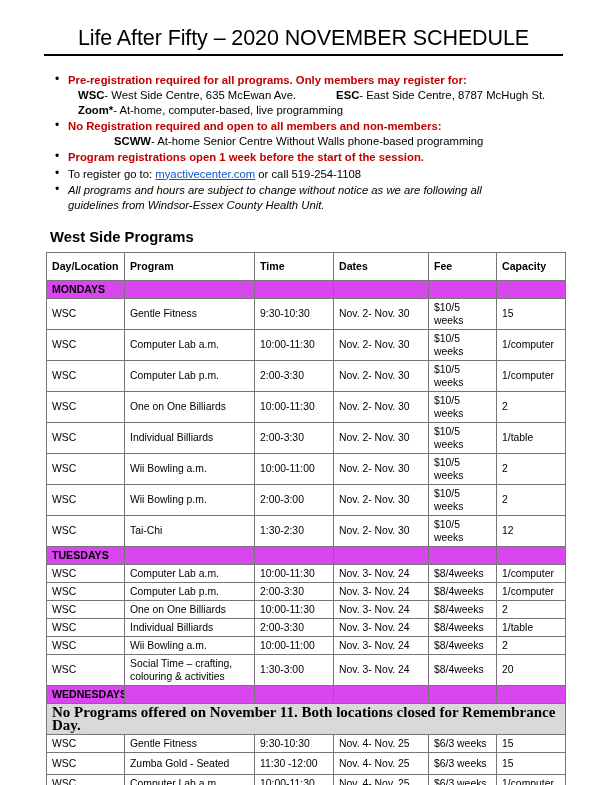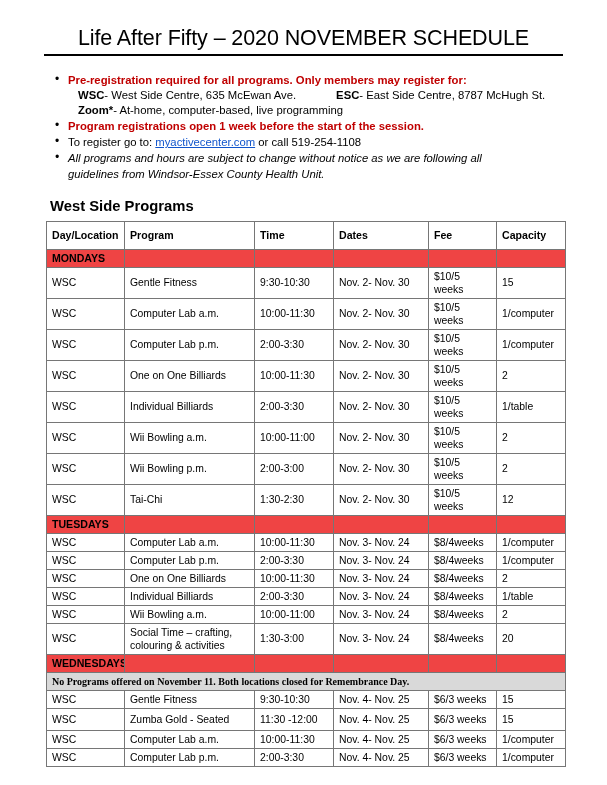--- a/index.html
+++ b/index.html
@@ -111,30 +111,30 @@
     height: 28px;
   }
   col.c-day   { width: 78px; }
   col.c-prog  { width: 130px; }
   col.c-time  { width: 79px; }
   col.c-date  { width: 95px; }
   col.c-fee   { width: 68px; }
   col.c-cap   { width: 69px; }
 
   tr.day-header td {
-    background: #ef4444;
+    background: #d946ef;
     font-weight: bold;
     font-size: 10.6px;
     height: 17px;
   }
   tr.notice td {
     background: #D9D9D9;
     font-family: "Liberation Serif", serif;
     font-weight: bold;
-    font-size: 10px;
+    font-size: 15px;
     height: 17px;
   }
   tr.tall td { height: 30px; }
   tr.tall-mid td { height: 22px; }
   .two-line {
     line-height: 12.6px;
   }
 </style>
 </head>
 <body>
@@ -144,20 +144,26 @@
   <h1 class="doc-title">Life After Fifty – 2020 NOVEMBER SCHEDULE</h1>
 
   <ul class="notes">
     <li>
       <span class="red">Pre-registration required for all programs. Only members may register for:</span>
       <div class="sub">
         <b>WSC</b><span>- West Side Centre, 635 McEwan Ave.</span><span class="gap-esc"></span><b>ESC</b><span>- East Side Centre, 8787 McHugh St.</span>
       </div>
       <div class="sub">
         <b>Zoom*</b><span>- At-home, computer-based, live programming</span>
+      </div>
+    </li>
+    <li>
+      <span class="red">No Registration required and open to all members and non-members:</span>
+      <div class="sub indent2">
+        <b>SCWW</b><span>- At-home Senior Centre Without Walls phone-based programming</span>
       </div>
     </li>
     <li>
       <span class="red">Program registrations open 1 week before the start of the session.</span>
     </li>
     <li>
       <span>To register go to:</span>
       <a class="link" href="#">myactivecenter.com</a>
       <span>or call 519-254-1108</span>
     </li>

